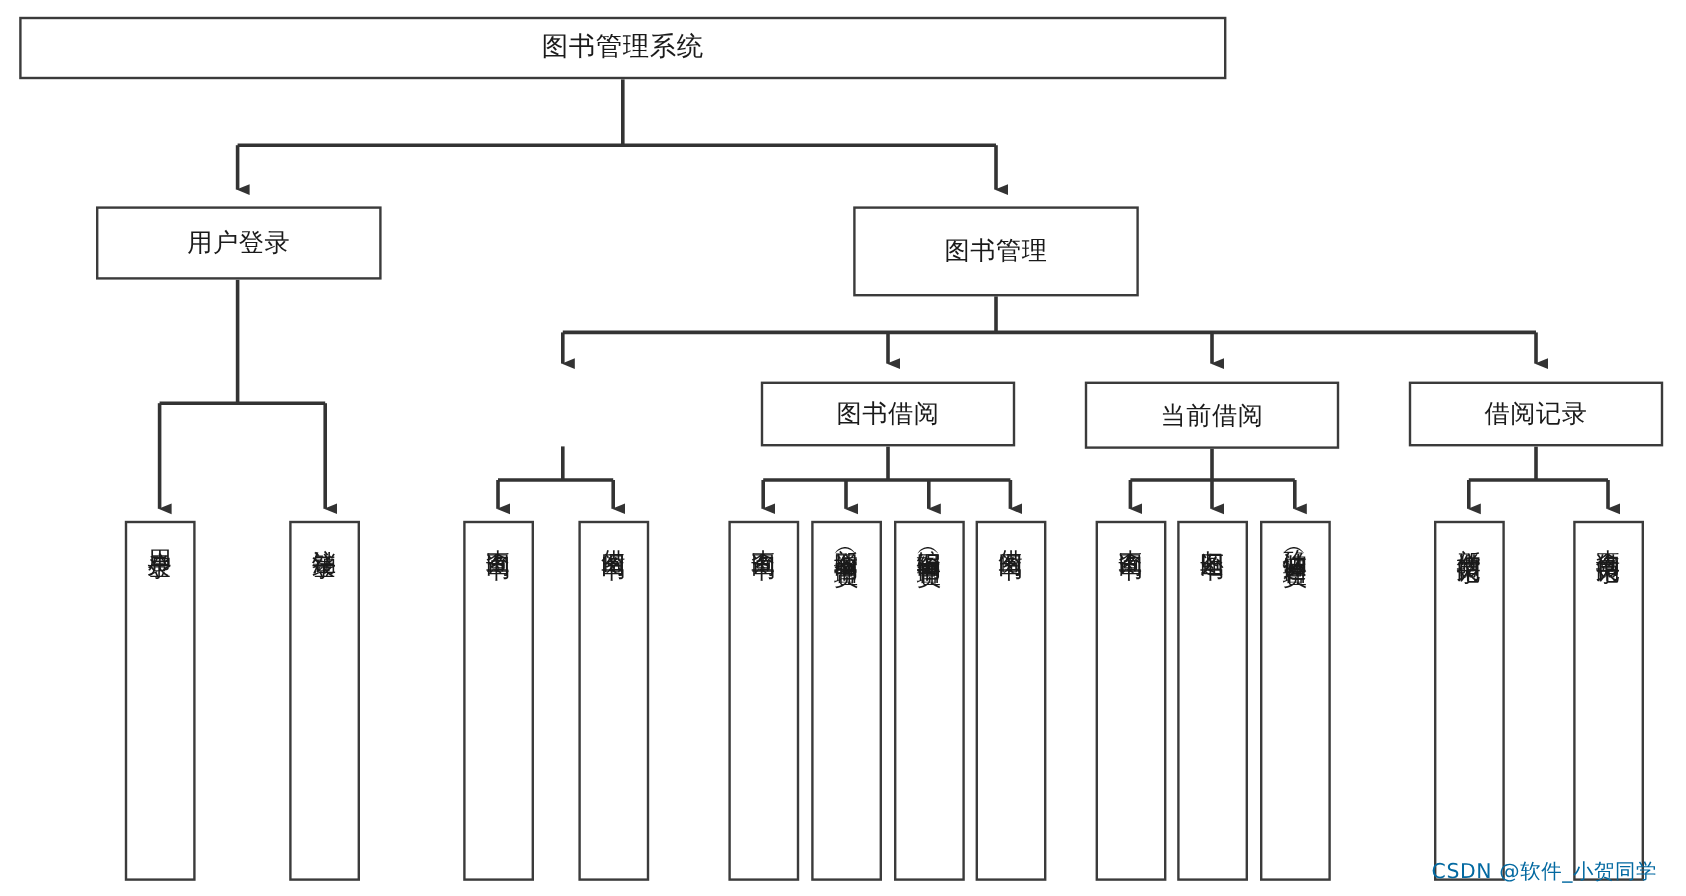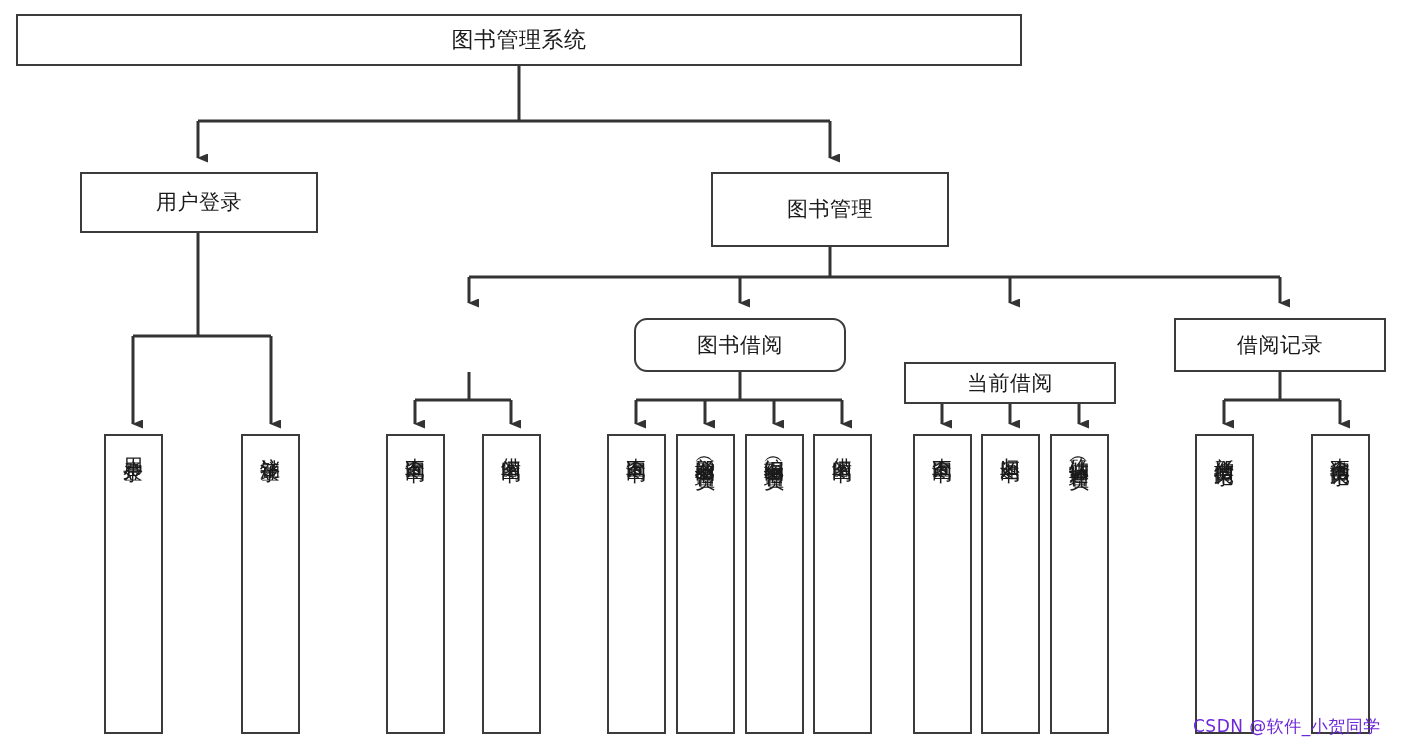--- a/index.html
+++ b/index.html
@@ -60,21 +60,21 @@
     font-size: 20px;
     letter-spacing: 2px;
     line-height: 1;
     margin: 0 auto;
   }
   .watermark {
     position: absolute;
     left: 1193px;
     top: 715px;
     font-size: 17px;
-    color: #6d28d9;
+    color: #0369a1;
     white-space: nowrap;
     letter-spacing: 0.5px;
   }
 </style>
 </head>
 <body>
 
 <div id="canvas">
 
   <svg class="edges" viewBox="0 0 1405 747" xmlns="http://www.w3.org/2000/svg">
@@ -131,24 +131,24 @@
     <span class="label">图书管理系统</span>
   </div>
 
   <div class="node h" style="left:80px; top:172px; width:238px; height:61px;">
     <span class="label">用户登录</span>
   </div>
   <div class="node h" style="left:711px; top:172px; width:238px; height:75px;">
     <span class="label">图书管理</span>
   </div>
 
-  <div class="node h" style="left:634px; top:318px; width:212px; height:54px;border-radius:13px;">
+  <div class="node h" style="left:634px; top:318px; width:212px; height:54px;">
     <span class="label">图书借阅</span>
   </div>
-  <div class="node h" style="left:904px; top:318px; width:212px; height:42px;margin-top:44px;">
+  <div class="node h" style="left:904px; top:318px; width:212px; height:56px;">
     <span class="label">当前借阅</span>
   </div>
   <div class="node h" style="left:1174px; top:318px; width:212px; height:54px;">
     <span class="label">借阅记录</span>
   </div>
 
   <div class="node v" style="left:104px; top:434px; width:59px; height:300px;">
     <span class="label">用户登录</span>
   </div>
   <div class="node v" style="left:241px; top:434px; width:59px; height:300px;">

